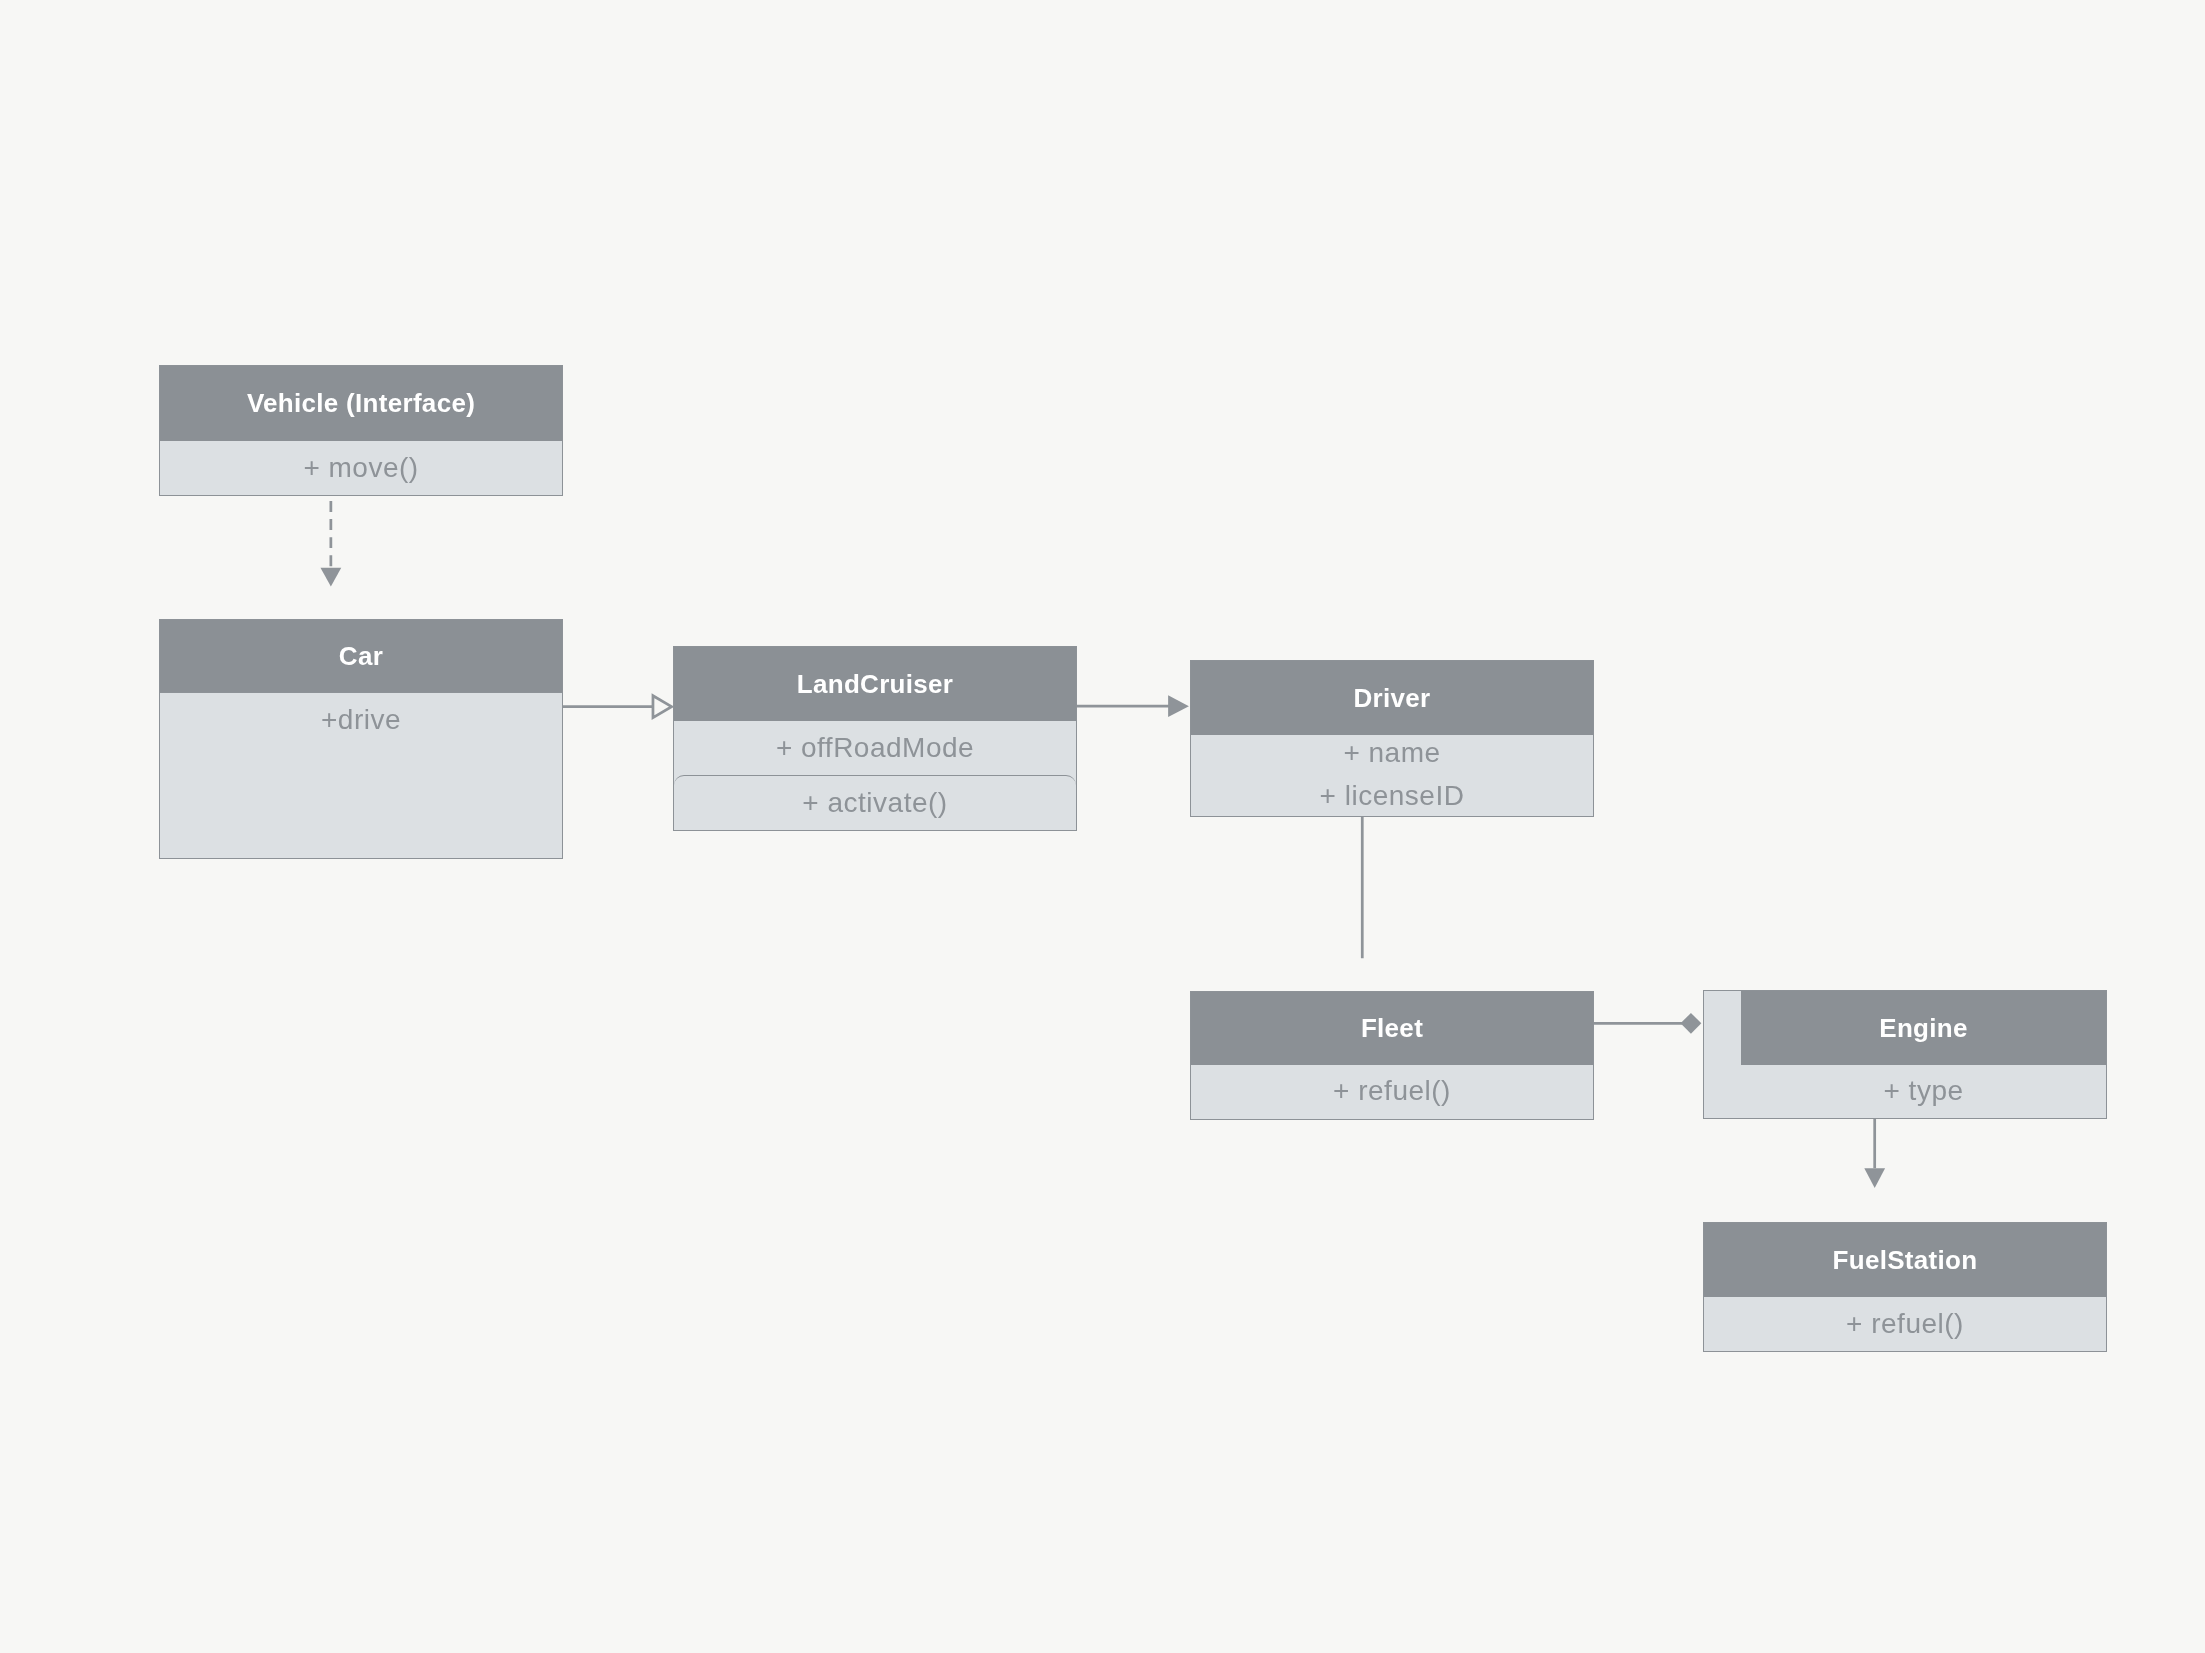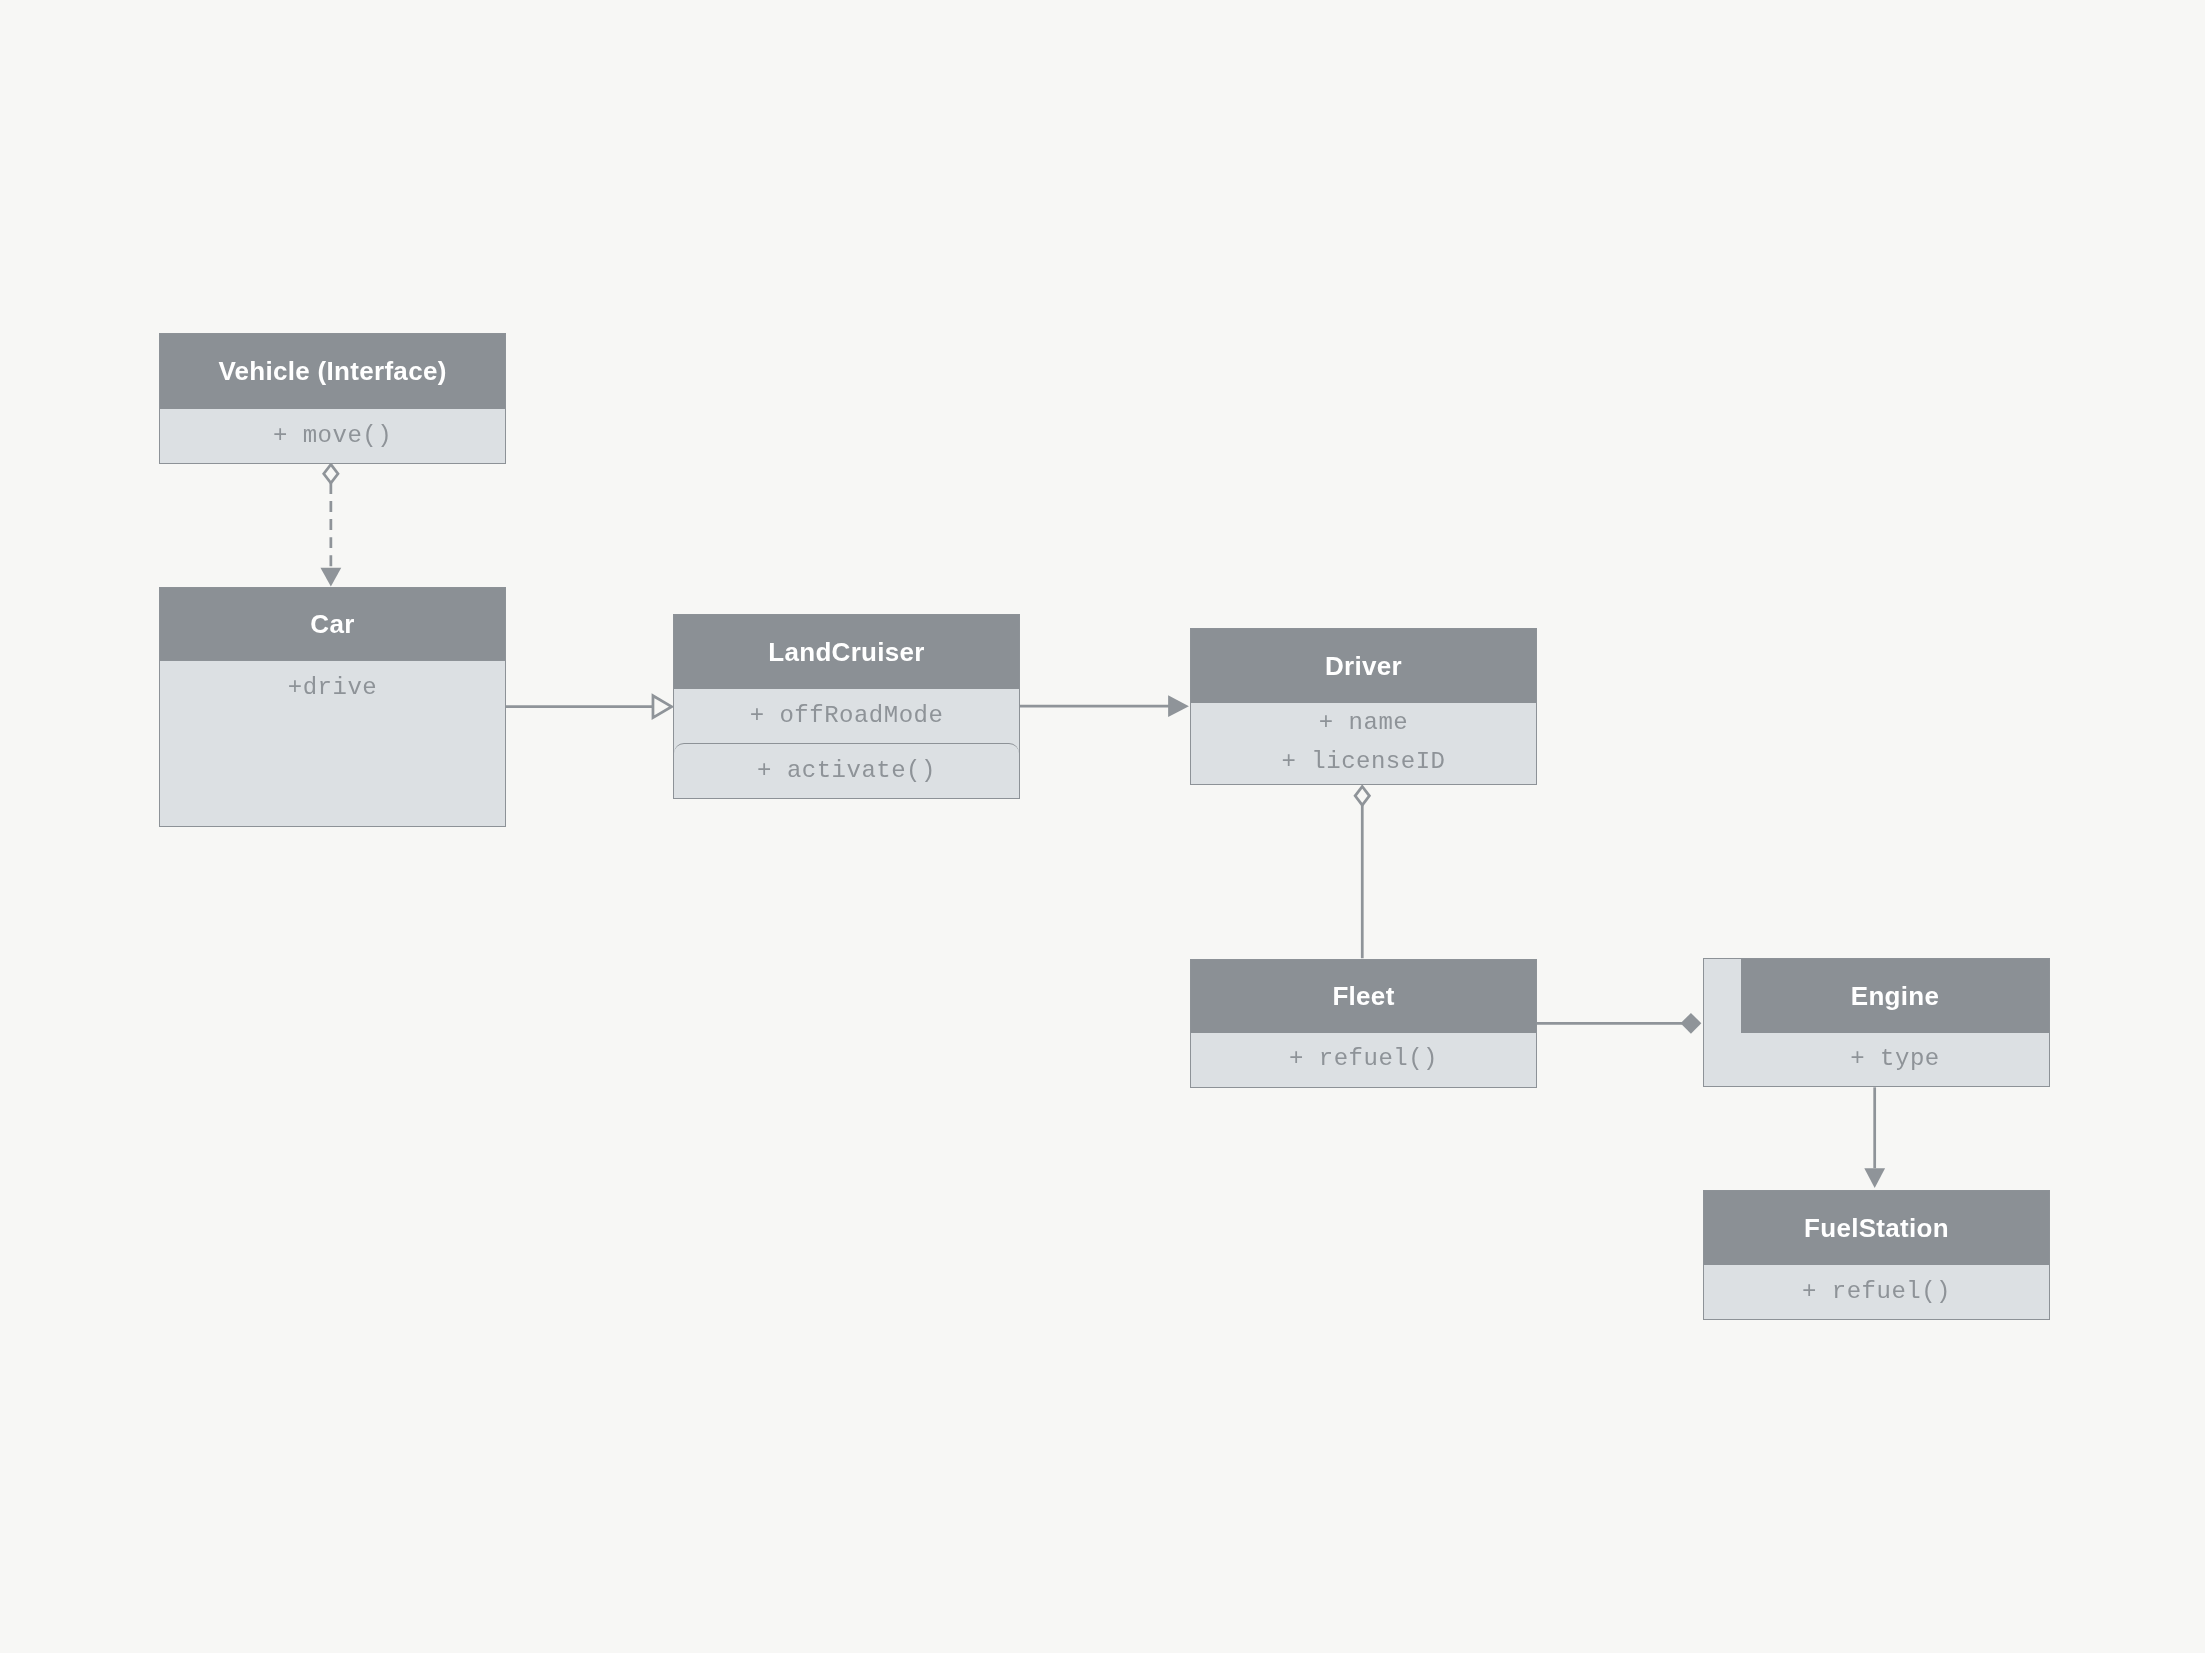--- a/index.html
+++ b/index.html
@@ -19,23 +19,24 @@
     overflow: hidden;
   }
   .canvas { position: relative; width: 2205px; height: 1654px; }
   .edges { position: absolute; left: 0; top: 0; width: 2205px; height: 1654px; }
   .edges line { stroke: var(--edge); stroke-width: 5; }
   .edges line.dashed { stroke-dasharray: 20 13; }
   .edges .open { fill: var(--canvas-bg); stroke: var(--edge); stroke-width: 5; }
   .edges .filled { fill: var(--edge); }
   .uml-class {
     position: absolute;
-    width: 347px;
+    width: 404px;
     border: 1.6px solid var(--border);
     background: var(--body-bg);
+    margin-top: 32px;
   }
   .hdr {
     background: var(--header-bg);
     color: var(--header-text);
     font-weight: 700;
     font-size: 26px;
     letter-spacing: 0.3px;
     display: flex;
     align-items: center;
     justify-content: center;
@@ -45,24 +46,23 @@
     border-top: 1.6px solid var(--border);
     display: flex;
     flex-direction: column;
     align-items: center;
     justify-content: center;
     gap: 15.3px;
   }
   .sec.first { border-top: none; }
   .member {
     color: var(--member-text);
-    font-size: 24px;
+    font-size: 28px;
     line-height: 1;
     letter-spacing: 0.5px;
-    font-family: Liberation Mono, monospace;
   }
 </style>
 </head>
 <body>
 
 <div class="canvas">
 
   <svg class="edges" viewBox="0 0 4032 3024" xmlns="http://www.w3.org/2000/svg">
 
     <g>

